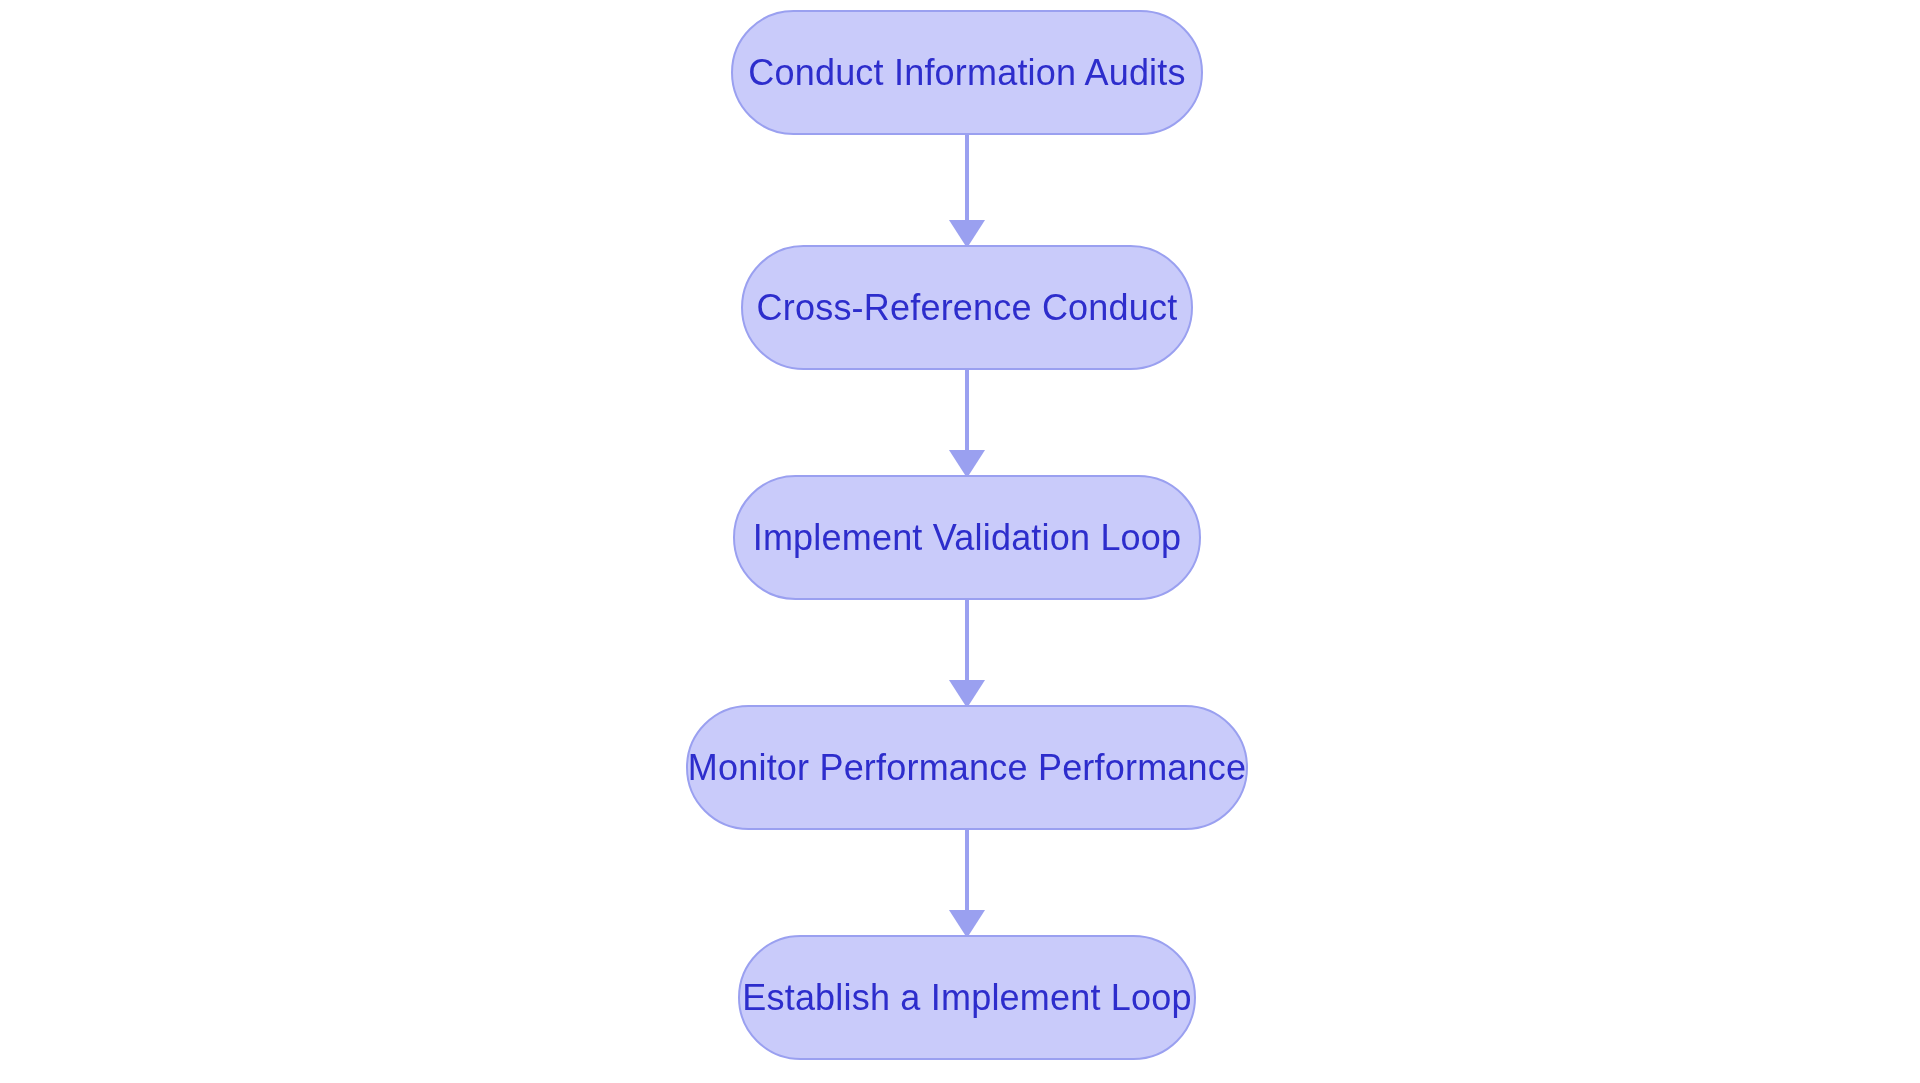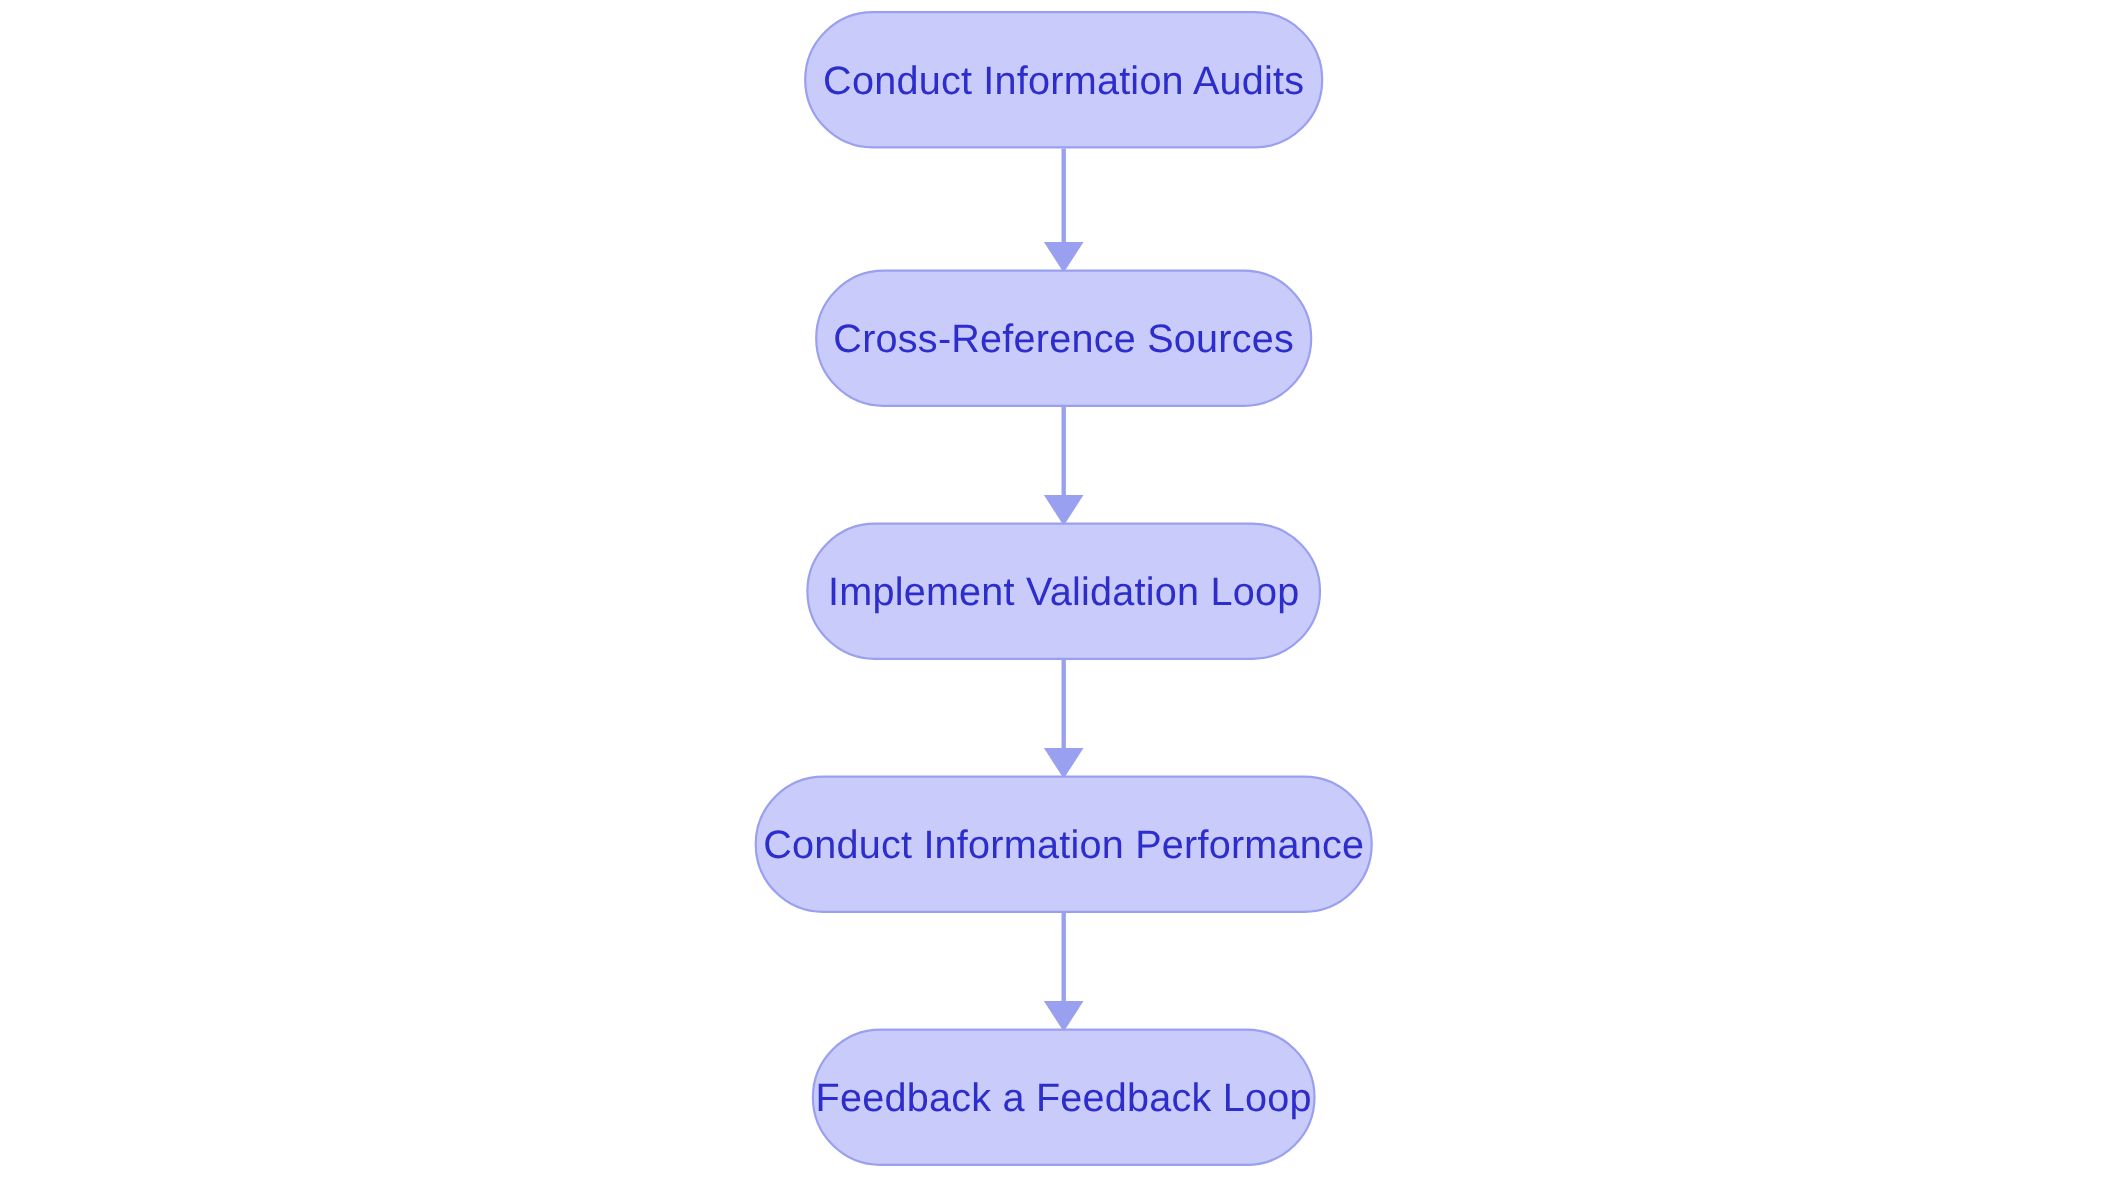--- a/index.html
+++ b/index.html
@@ -93,29 +93,29 @@
     </g>
   </svg>
 
   <div id="node-layer">
 
     <div class="flow-node" style="left: 967px; top: 10px; width: 472px; background: rgb(201, 203, 250); border-color: rgb(154, 160, 240);">
       <span class="flow-node-label" style="color: rgb(45, 45, 204);">Conduct Information Audits</span>
     </div>
 
     <div class="flow-node" style="left: 967px; top: 245px; width: 452px; background: rgb(201, 203, 250); border-color: rgb(154, 160, 240);">
-      <span class="flow-node-label" style="color: rgb(45, 45, 204);">Cross-Reference Sources</span>
+      <span class="flow-node-label" style="color: rgb(45, 45, 204);">Cross-Reference Conduct</span>
     </div>
 
     <div class="flow-node" style="left: 967px; top: 475px; width: 468px; background: rgb(201, 203, 250); border-color: rgb(154, 160, 240);">
       <span class="flow-node-label" style="color: rgb(45, 45, 204);">Implement Validation Loop</span>
     </div>
 
     <div class="flow-node" style="left: 967px; top: 705px; width: 562px; background: rgb(201, 203, 250); border-color: rgb(154, 160, 240);">
-      <span class="flow-node-label" style="color: rgb(45, 45, 204);">Conduct Information Performance</span>
+      <span class="flow-node-label" style="color: rgb(45, 45, 204);">Monitor Performance Performance</span>
     </div>
 
     <div class="flow-node" style="left: 967px; top: 935px; width: 458px; background: rgb(201, 203, 250); border-color: rgb(154, 160, 240);">
-      <span class="flow-node-label" style="color: rgb(45, 45, 204);">Feedback a Feedback Loop</span>
+      <span class="flow-node-label" style="color: rgb(45, 45, 204);">Establish a Implement Loop</span>
     </div>
 
   </div>
 </div>
 
 </body></html>

